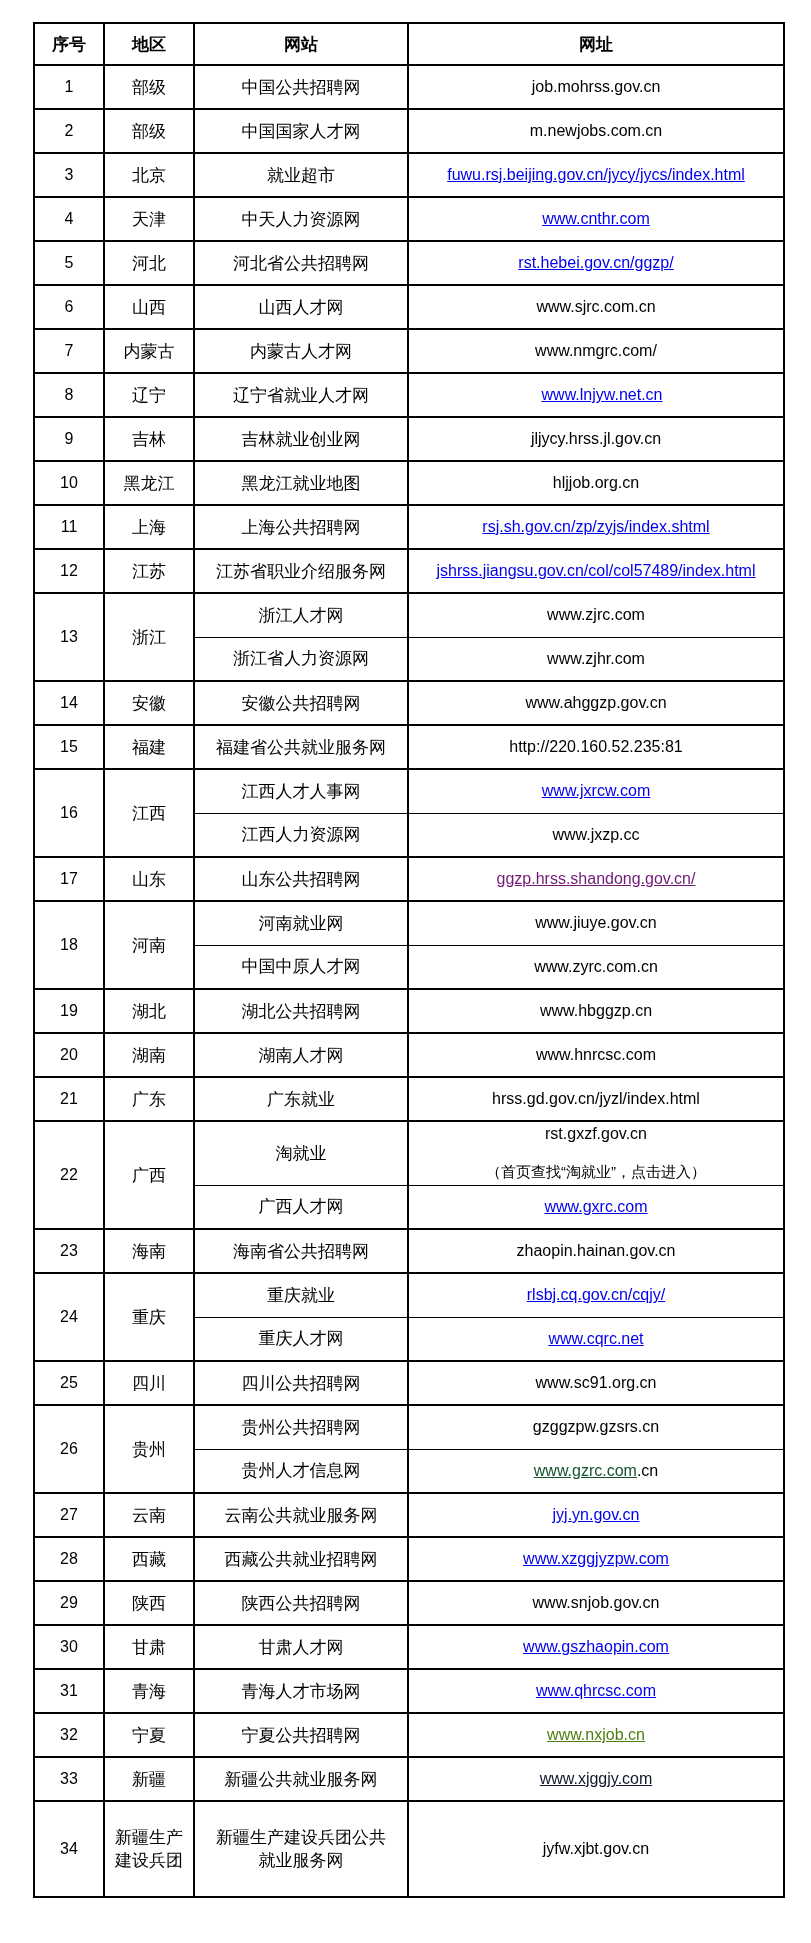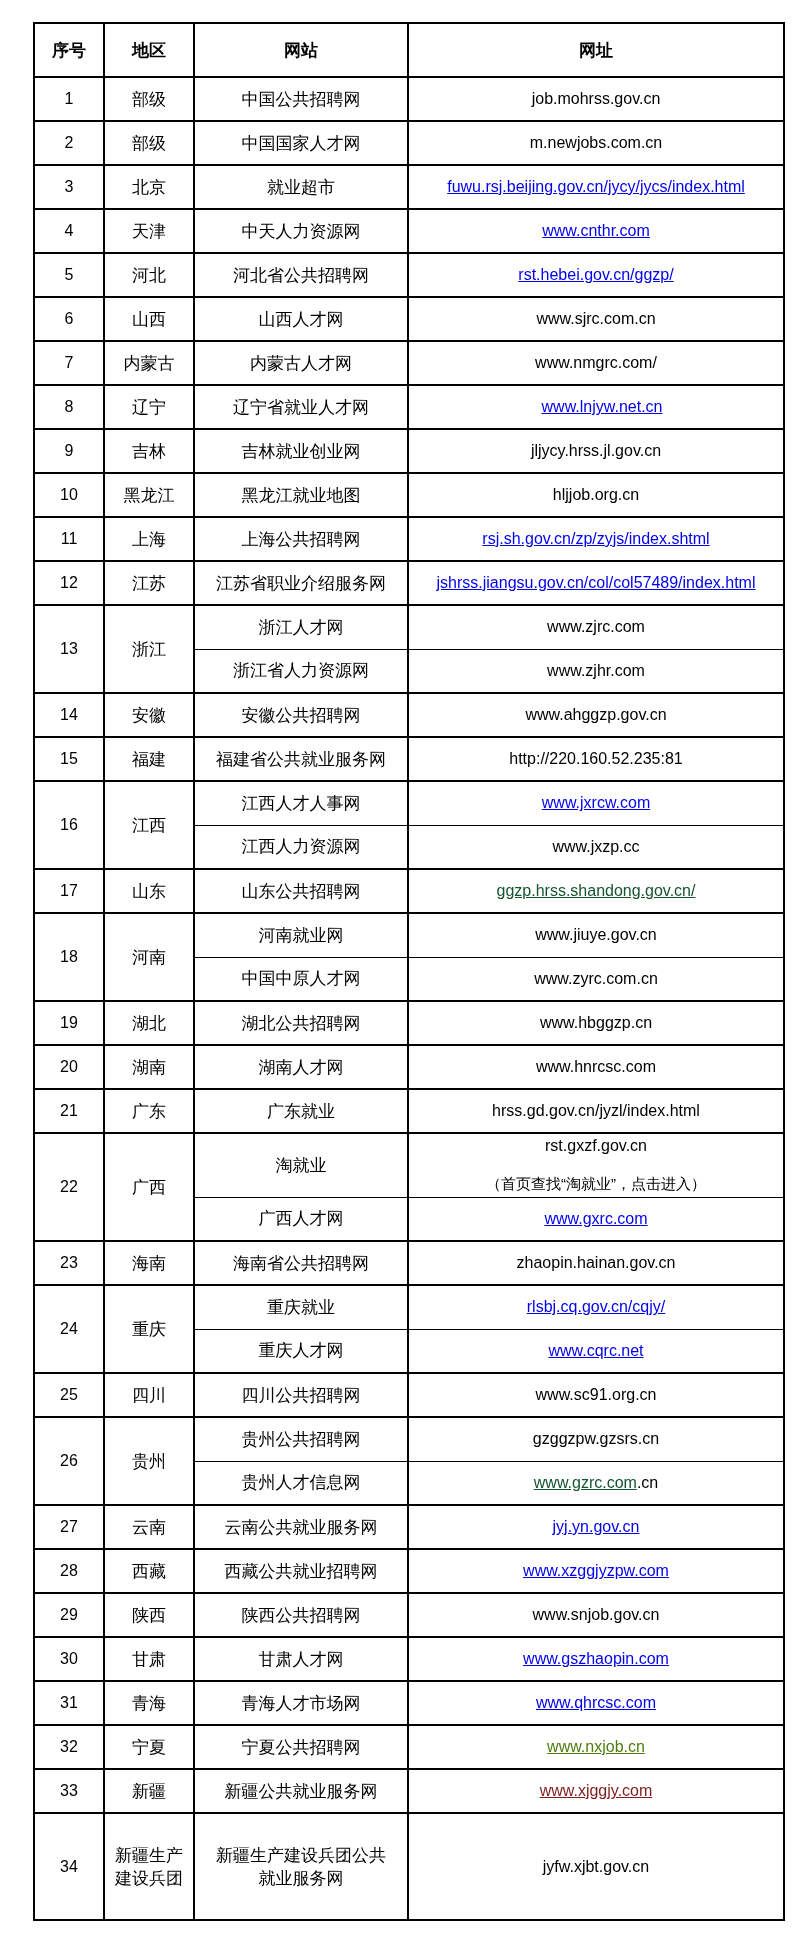--- a/index.html
+++ b/index.html
@@ -20,29 +20,29 @@
   col.c2 { width: 90px; }
   col.c3 { width: 214px; }
   col.c4 { width: 376px; }
   th, td {
     border: 2px solid #000000;
     text-align: center;
     vertical-align: middle;
     padding: 2px 6px;
     overflow: hidden;
   }
-  thead tr { height: 54px; }
+  thead tr { height: 42px; }
   th {
     font-size: 17px;
     font-weight: bold;
     white-space: nowrap;
   }
   tbody tr { height: 44px; }
   tbody tr.tall { height: 64px; }
-  tbody tr.xtall { height: 107px; }
+  tbody tr.xtall { height: 96px; }
   td { font-size: 17px; }
   td.num { font-size: 16px; }
   td.region, td.site { white-space: pre-line; line-height: 23px; }
   td.url { font-size: 16px; }
   td.url a {
     text-decoration: underline;
   }
   td.url .note {
     font-size: 15px;
     line-height: 21px;
@@ -173,21 +173,21 @@
         <td class="url"><a href="#" style="color: rgb(0, 0, 238);">www.jxrcw.com</a></td>
       </tr>
       <tr class="sub">
         <td class="site">江西人力资源网</td>
         <td class="url"><span>www.jxzp.cc</span></td>
       </tr>
       <tr>
         <td class="num" rowspan="1">17</td>
         <td class="region" rowspan="1">山东</td>
         <td class="site">山东公共招聘网</td>
-        <td class="url"><a href="#" style="color: #14532d; margin-top: 40px;">ggzp.hrss.shandong.gov.cn/</a></td>
+        <td class="url"><a href="#" style="color: #701a75; margin-top: 40px;">ggzp.hrss.shandong.gov.cn/</a></td>
       </tr>
       <tr class="pre-sub">
         <td class="num" rowspan="2">18</td>
         <td class="region" rowspan="2">河南</td>
         <td class="site">河南就业网</td>
         <td class="url"><span>www.jiuye.gov.cn</span></td>
       </tr>
       <tr class="sub">
         <td class="site">中国中原人才网</td>
         <td class="url"><span>www.zyrc.com.cn</span></td>
@@ -285,21 +285,21 @@
       <tr>
         <td class="num" rowspan="1">32</td>
         <td class="region" rowspan="1">宁夏</td>
         <td class="site">宁夏公共招聘网</td>
         <td class="url"><a href="#" style="color: #4d7c0f;">www.nxjob.cn</a></td>
       </tr>
       <tr>
         <td class="num" rowspan="1">33</td>
         <td class="region" rowspan="1">新疆</td>
         <td class="site">新疆公共就业服务网</td>
-        <td class="url"><a href="#" style="color: #7f1d1d;">www.xjggjy.com</a></td>
+        <td class="url"><a href="#" style="color: #0f172a;">www.xjggjy.com</a></td>
       </tr>
       <tr class="xtall">
         <td class="num" rowspan="1">34</td>
         <td class="region" rowspan="1">新疆生产
 建设兵团</td>
         <td class="site">新疆生产建设兵团公共
 就业服务网</td>
         <td class="url"><span>jyfw.xjbt.gov.cn</span></td>
       </tr>
     </tbody>

